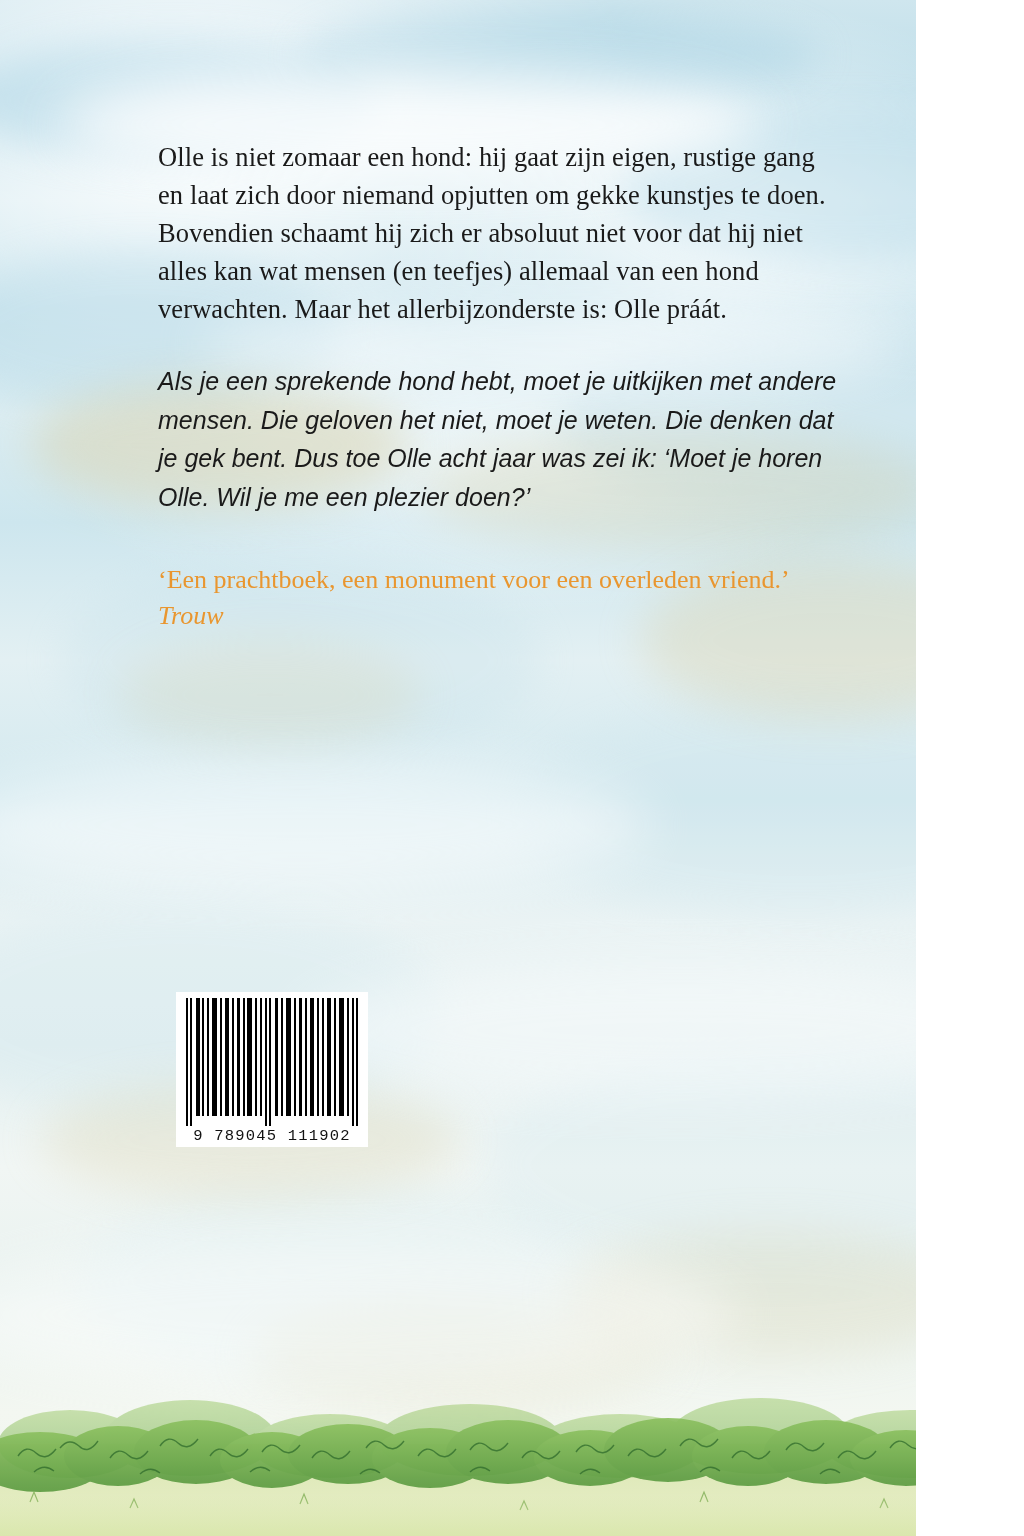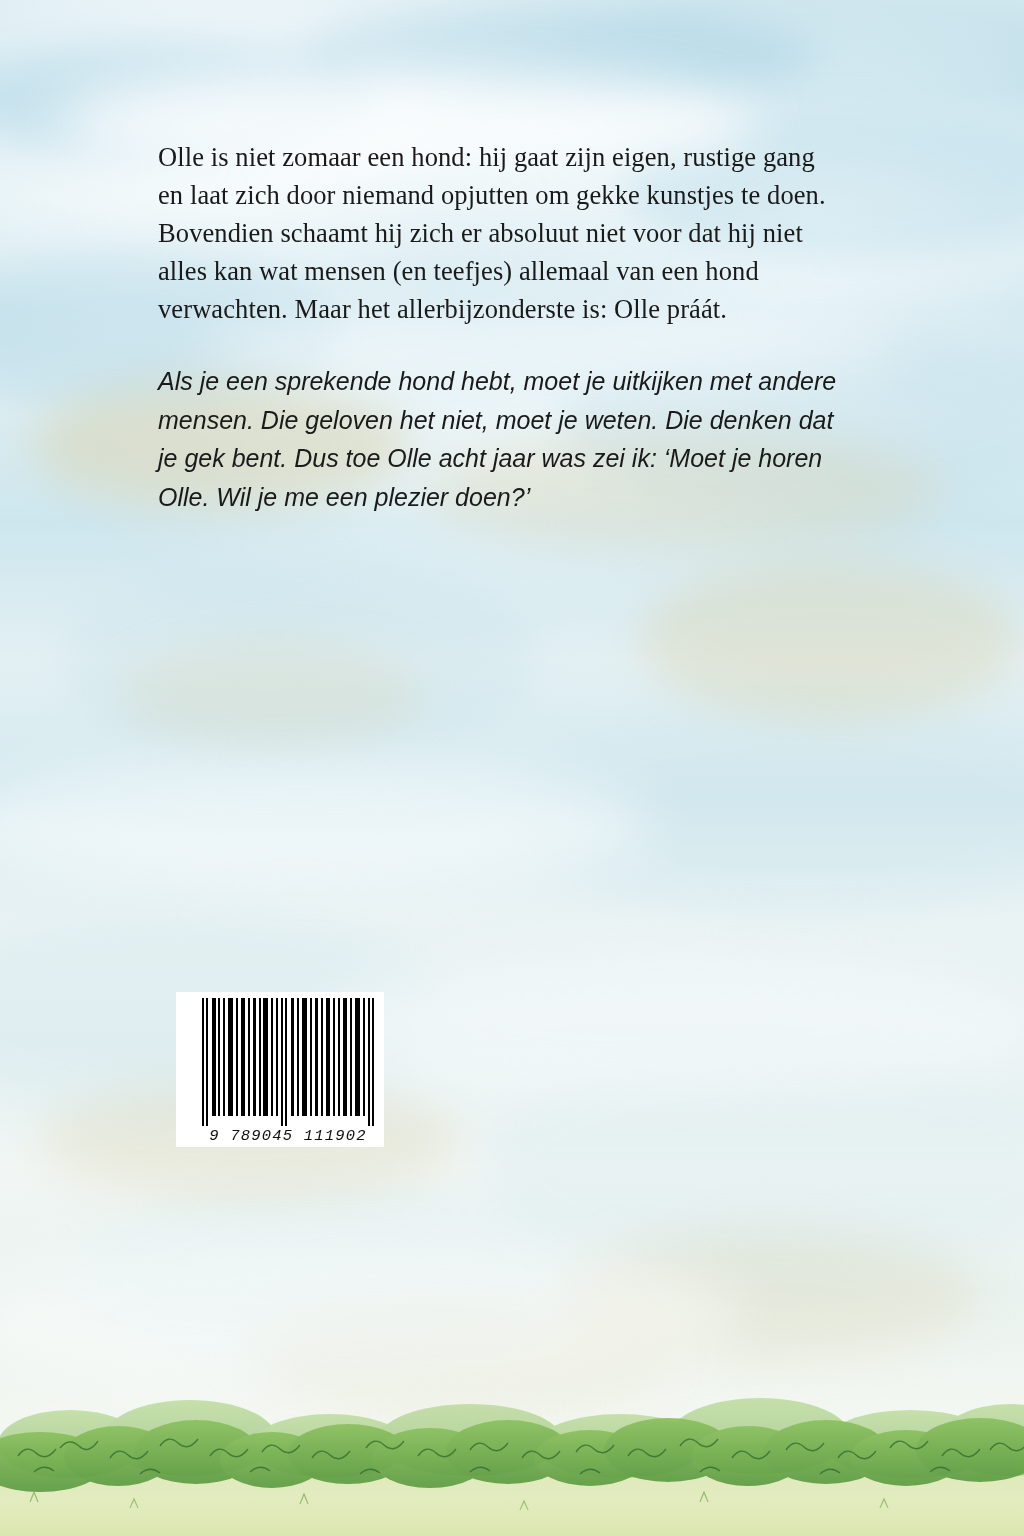--- a/index.html
+++ b/index.html
@@ -8,21 +8,21 @@
   }
   body {
     width: 1024px;
     height: 1536px;
     font-family: "Liberation Serif", serif;
     overflow: hidden;
   }
 
   #cover {
     position: relative;
-    width: 1024px;
+    width: 916px;
     height: 1536px;
     background: #ffffff;
     overflow: hidden;
   }
 
   
   .sky {
     position: absolute;
     inset: 0;
     background:
@@ -129,23 +129,22 @@
   }
   .pullquote .src { font-style: italic; }
 
   
   .barcode-wrap {
     position: absolute;
     left: 176px;
     top: 992px;
     width: 184px;
     background: #ffffff;
-    padding: 6px 4px 2px 20px;
+    padding: 6px 4px 2px 4px;
     box-sizing: content-box;
-    font-style: italic;
   }
   .bars {
     height: 128px;
     width: 184px;
     display: block;
   }
   .barcode-digits {
     font-family: "Liberation Mono", monospace;
     font-size: 15.5px;
     letter-spacing: 1.2px;
@@ -212,20 +211,21 @@
   <div class="haze h5"></div>
 
   <div class="content">
 
     <p class="lead">Olle is niet zomaar een hond: hij gaat zijn eigen, rustige gang en laat zich door niemand opjutten om gekke kunstjes te doen. Bovendien schaamt hij zich er absoluut niet voor dat hij niet alles kan wat mensen (en teefjes) allemaal van een hond verwachten. Maar het allerbijzonderste is: Olle práát.</p>
 
     <div class="excerpt">
       <p>Als je een sprekende hond hebt, moet je uitkijken met andere mensen. Die geloven het niet, moet je weten. Die denken dat je gek bent. Dus toe Olle acht jaar was zei ik: ‘Moet je horen Olle. Wil je me een plezier doen?’</p>
     </div>
 
+    <p class="pullquote"><span>‘Een prachtboek, een monument voor een overleden vriend.’ </span><span class="src">Trouw</span></p>
   </div>
 
   <div class="barcode-wrap">
     <svg class="bars" viewBox="0 0 184 128" preserveAspectRatio="none">
       <rect x="0" y="0" width="184" height="128" fill="#ffffff"></rect>
       <g fill="#000000">
         <rect x="6" y="0" width="2" height="128"></rect>
         <rect x="10" y="0" width="2" height="128"></rect>
         <rect x="16" y="0" width="4" height="118"></rect>
         <rect x="22" y="0" width="2" height="118"></rect>

